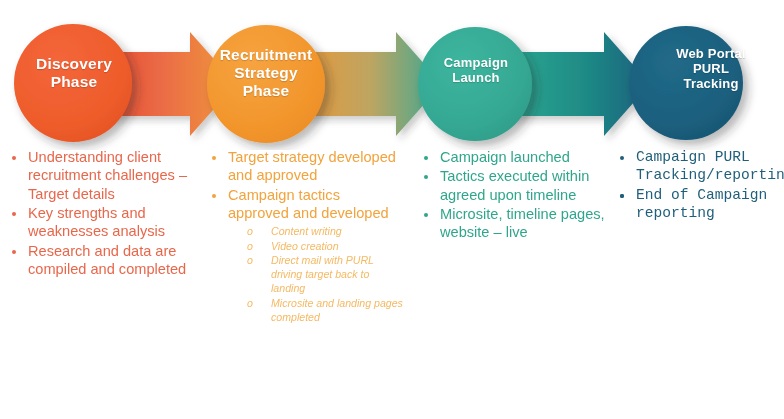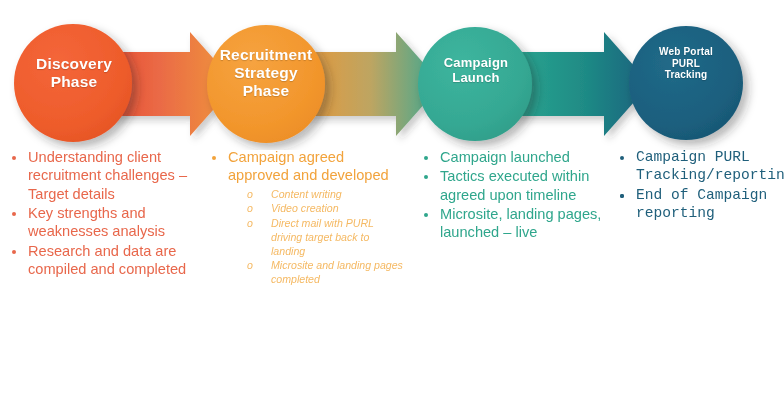--- a/index.html
+++ b/index.html
@@ -43,21 +43,21 @@
     font-weight: bold;
     text-align: center;
     line-height: 1.16;
     letter-spacing: 0.2px;
     text-shadow: 0 1px 1px rgba(0,0,0,0.18);
     pointer-events: none;
   }
   .stage-label.s1 { left: 14px;  top: 55px;  width: 120px; font-size: 15.5px; }
   .stage-label.s2 { left: 206px; top: 46px;  width: 120px; font-size: 15.5px; }
   .stage-label.s3 { left: 418px; top: 55px;  width: 116px; font-size: 13px; }
-  .stage-label.s4 { left: 628px; top: 46px;  width: 116px; font-size: 10px; }
+  .stage-label.s4 { left: 653px; top: 46px;  width: 116px; font-size: 13px; }
 
   
   .columns {
     position: absolute;
     left: 0;
     top: 148px;
     width: 740px;
     height: 271px;
   }
   .col {
@@ -227,21 +227,25 @@
           <span class="dot"></span>
           <span>Research and data are compiled and completed</span>
         </li>
       </ul>
     </div>
 
     <div class="col col-2 c2">
       <ul class="bullets">
         <li>
           <span class="dot"></span>
-          <span>Campaign agreed approved and developed</span>
+          <span>Target strategy developed and approved</span>
+        </li>
+        <li>
+          <span class="dot"></span>
+          <span>Campaign tactics approved and developed</span>
           <ul class="subbullets c2sub">
             <li>
               <span class="omark">o</span>
               <span>Content writing</span>
             </li>
             <li>
               <span class="omark">o</span>
               <span>Video creation</span>
             </li>
             <li>
@@ -262,21 +266,21 @@
         <li>
           <span class="dot"></span>
           <span>Campaign launched</span>
         </li>
         <li>
           <span class="dot"></span>
           <span>Tactics executed within agreed upon timeline</span>
         </li>
         <li>
           <span class="dot"></span>
-          <span>Microsite, landing pages, launched – live</span>
+          <span>Microsite, timeline pages, website – live</span>
         </li>
       </ul>
     </div>
 
     <div class="col col-4 c4">
       <ul class="bullets">
         <li>
           <span class="dot"></span>
           <span>Campaign PURL Tracking/reporting</span>
         </li>

